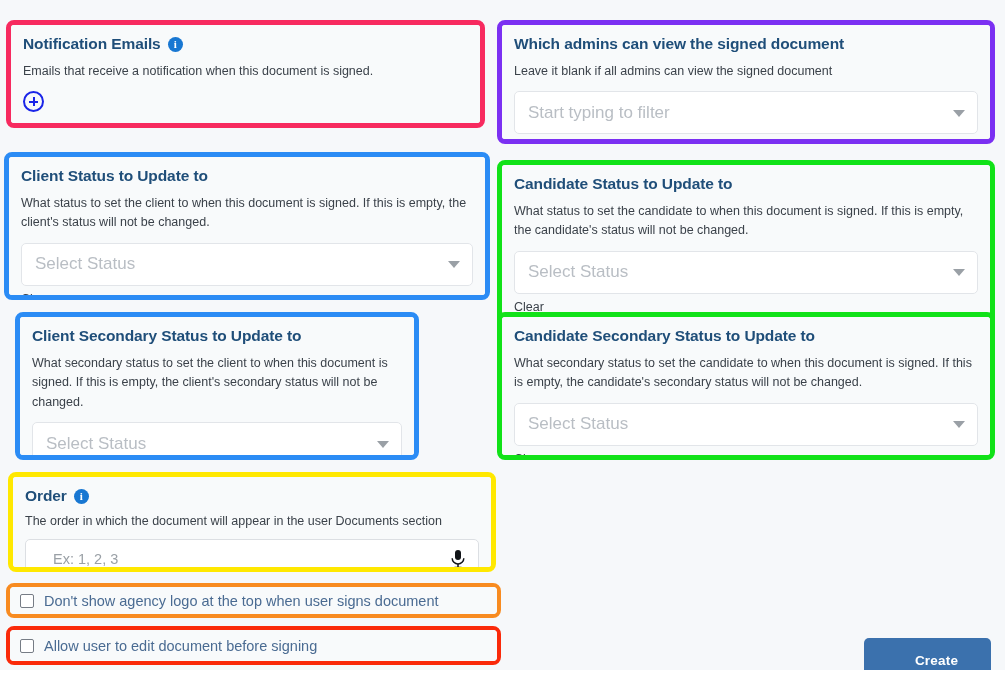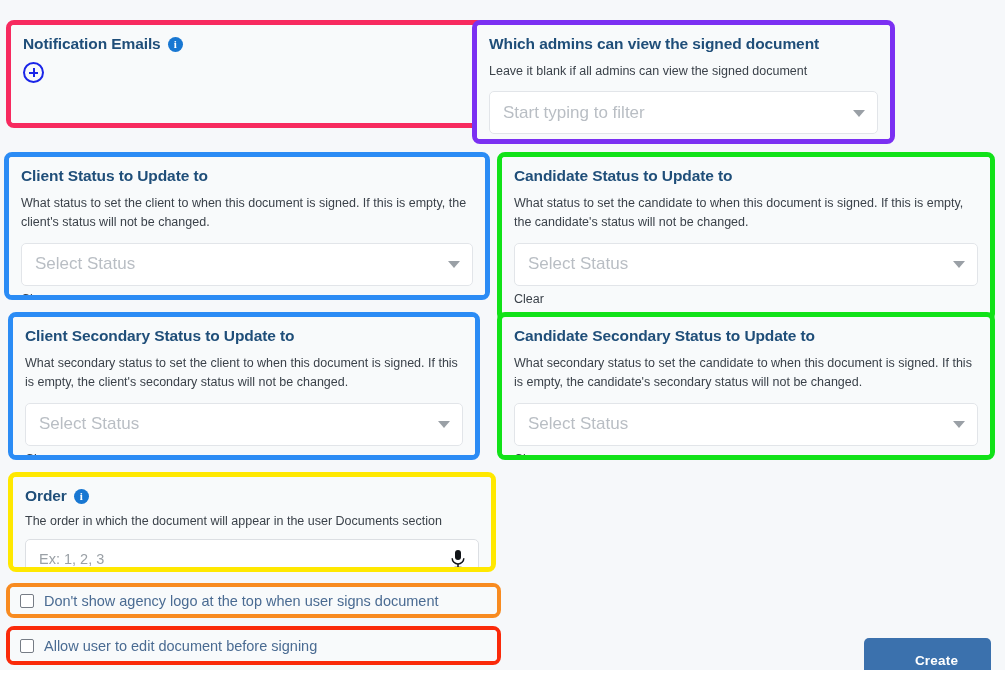--- a/index.html
+++ b/index.html
@@ -130,21 +130,21 @@
 
   .text-ctl {
     position: relative;
     width: 100%;
     height: 40px;
     background: #ffffff;
     border: 1px solid #dcdfe3;
     border-radius: 5px;
     display: flex;
     align-items: center;
-    padding: 0 40px 0 13px;
+    padding: 0 40px 0 27px;
   }
   .text-ctl .ph {
     font-size: 14.5px;
     color: #9aa0a6;
   }
   .mic-icon {
     position: absolute;
     right: 12px; top: 50%;
     transform: translateY(-50%);
     width: 16px; height: 20px;
@@ -194,25 +194,26 @@
 <body>
 
 <div class="page">
 
   <div class="hl" style="left:6px; top:20px; width:479px; height:108px; border-width:5px; border-color:#f72a5f;">
     <div class="hl-inner">
       <div class="fld-title">
         <span>Notification Emails</span>
         <span class="info-icon">i</span>
       </div>
+      <p class="fld-help">Emails that receive a notification when this document is signed.</p>
       <span class="plus-icon"></span>
     </div>
   </div>
 
-  <div class="hl" style="left:472px; top:20px; width:423px; height:124px; border-width:5px; border-color:#7b30f2;">
+  <div class="hl" style="left:497px; top:20px; width:498px; height:124px; border-width:5px; border-color:#7b30f2;">
     <div class="hl-inner">
       <div class="fld-title">
         <span>Which admins can view the signed document</span>
       </div>
       <p class="fld-help">Leave it blank if all admins can view the signed document</p>
       <div class="select-ctl">
         <span class="ph">Start typing to filter</span>
         <span class="caret"></span>
       </div>
     </div>
@@ -225,35 +226,35 @@
       </div>
       <p class="fld-help">What status to set the client to when this document is signed. If this is empty, the client's status will not be changed.</p>
       <div class="select-ctl">
         <span class="ph">Select Status</span>
         <span class="caret"></span>
       </div>
       <span class="clear-link">Clear</span>
     </div>
   </div>
 
-  <div class="hl" style="left:497px; top:152px; width:498px; height:170px; border-width:5px; border-color:#11e218;">
+  <div class="hl" style="left:497px; top:160px; width:498px; height:170px; border-width:5px; border-color:#11e218;">
     <div class="hl-inner">
       <div class="fld-title">
         <span>Candidate Status to Update to</span>
       </div>
       <p class="fld-help">What status to set the candidate to when this document is signed. If this is empty, the candidate's status will not be changed.</p>
       <div class="select-ctl">
         <span class="ph">Select Status</span>
         <span class="caret"></span>
       </div>
       <span class="clear-link">Clear</span>
     </div>
   </div>
 
-  <div class="hl" style="left:8px; top:312px; width:472px; height:148px; border-width:5px; border-color:#2b8cf5;">
+  <div class="hl" style="left:15px; top:312px; width:404px; height:148px; border-width:5px; border-color:#2b8cf5;">
     <div class="hl-inner">
       <div class="fld-title">
         <span>Client Secondary Status to Update to</span>
       </div>
       <p class="fld-help">What secondary status to set the client to when this document is signed. If this is empty, the client's secondary status will not be changed.</p>
       <div class="select-ctl">
         <span class="ph">Select Status</span>
         <span class="caret"></span>
       </div>
       <span class="clear-link">Clear</span>

